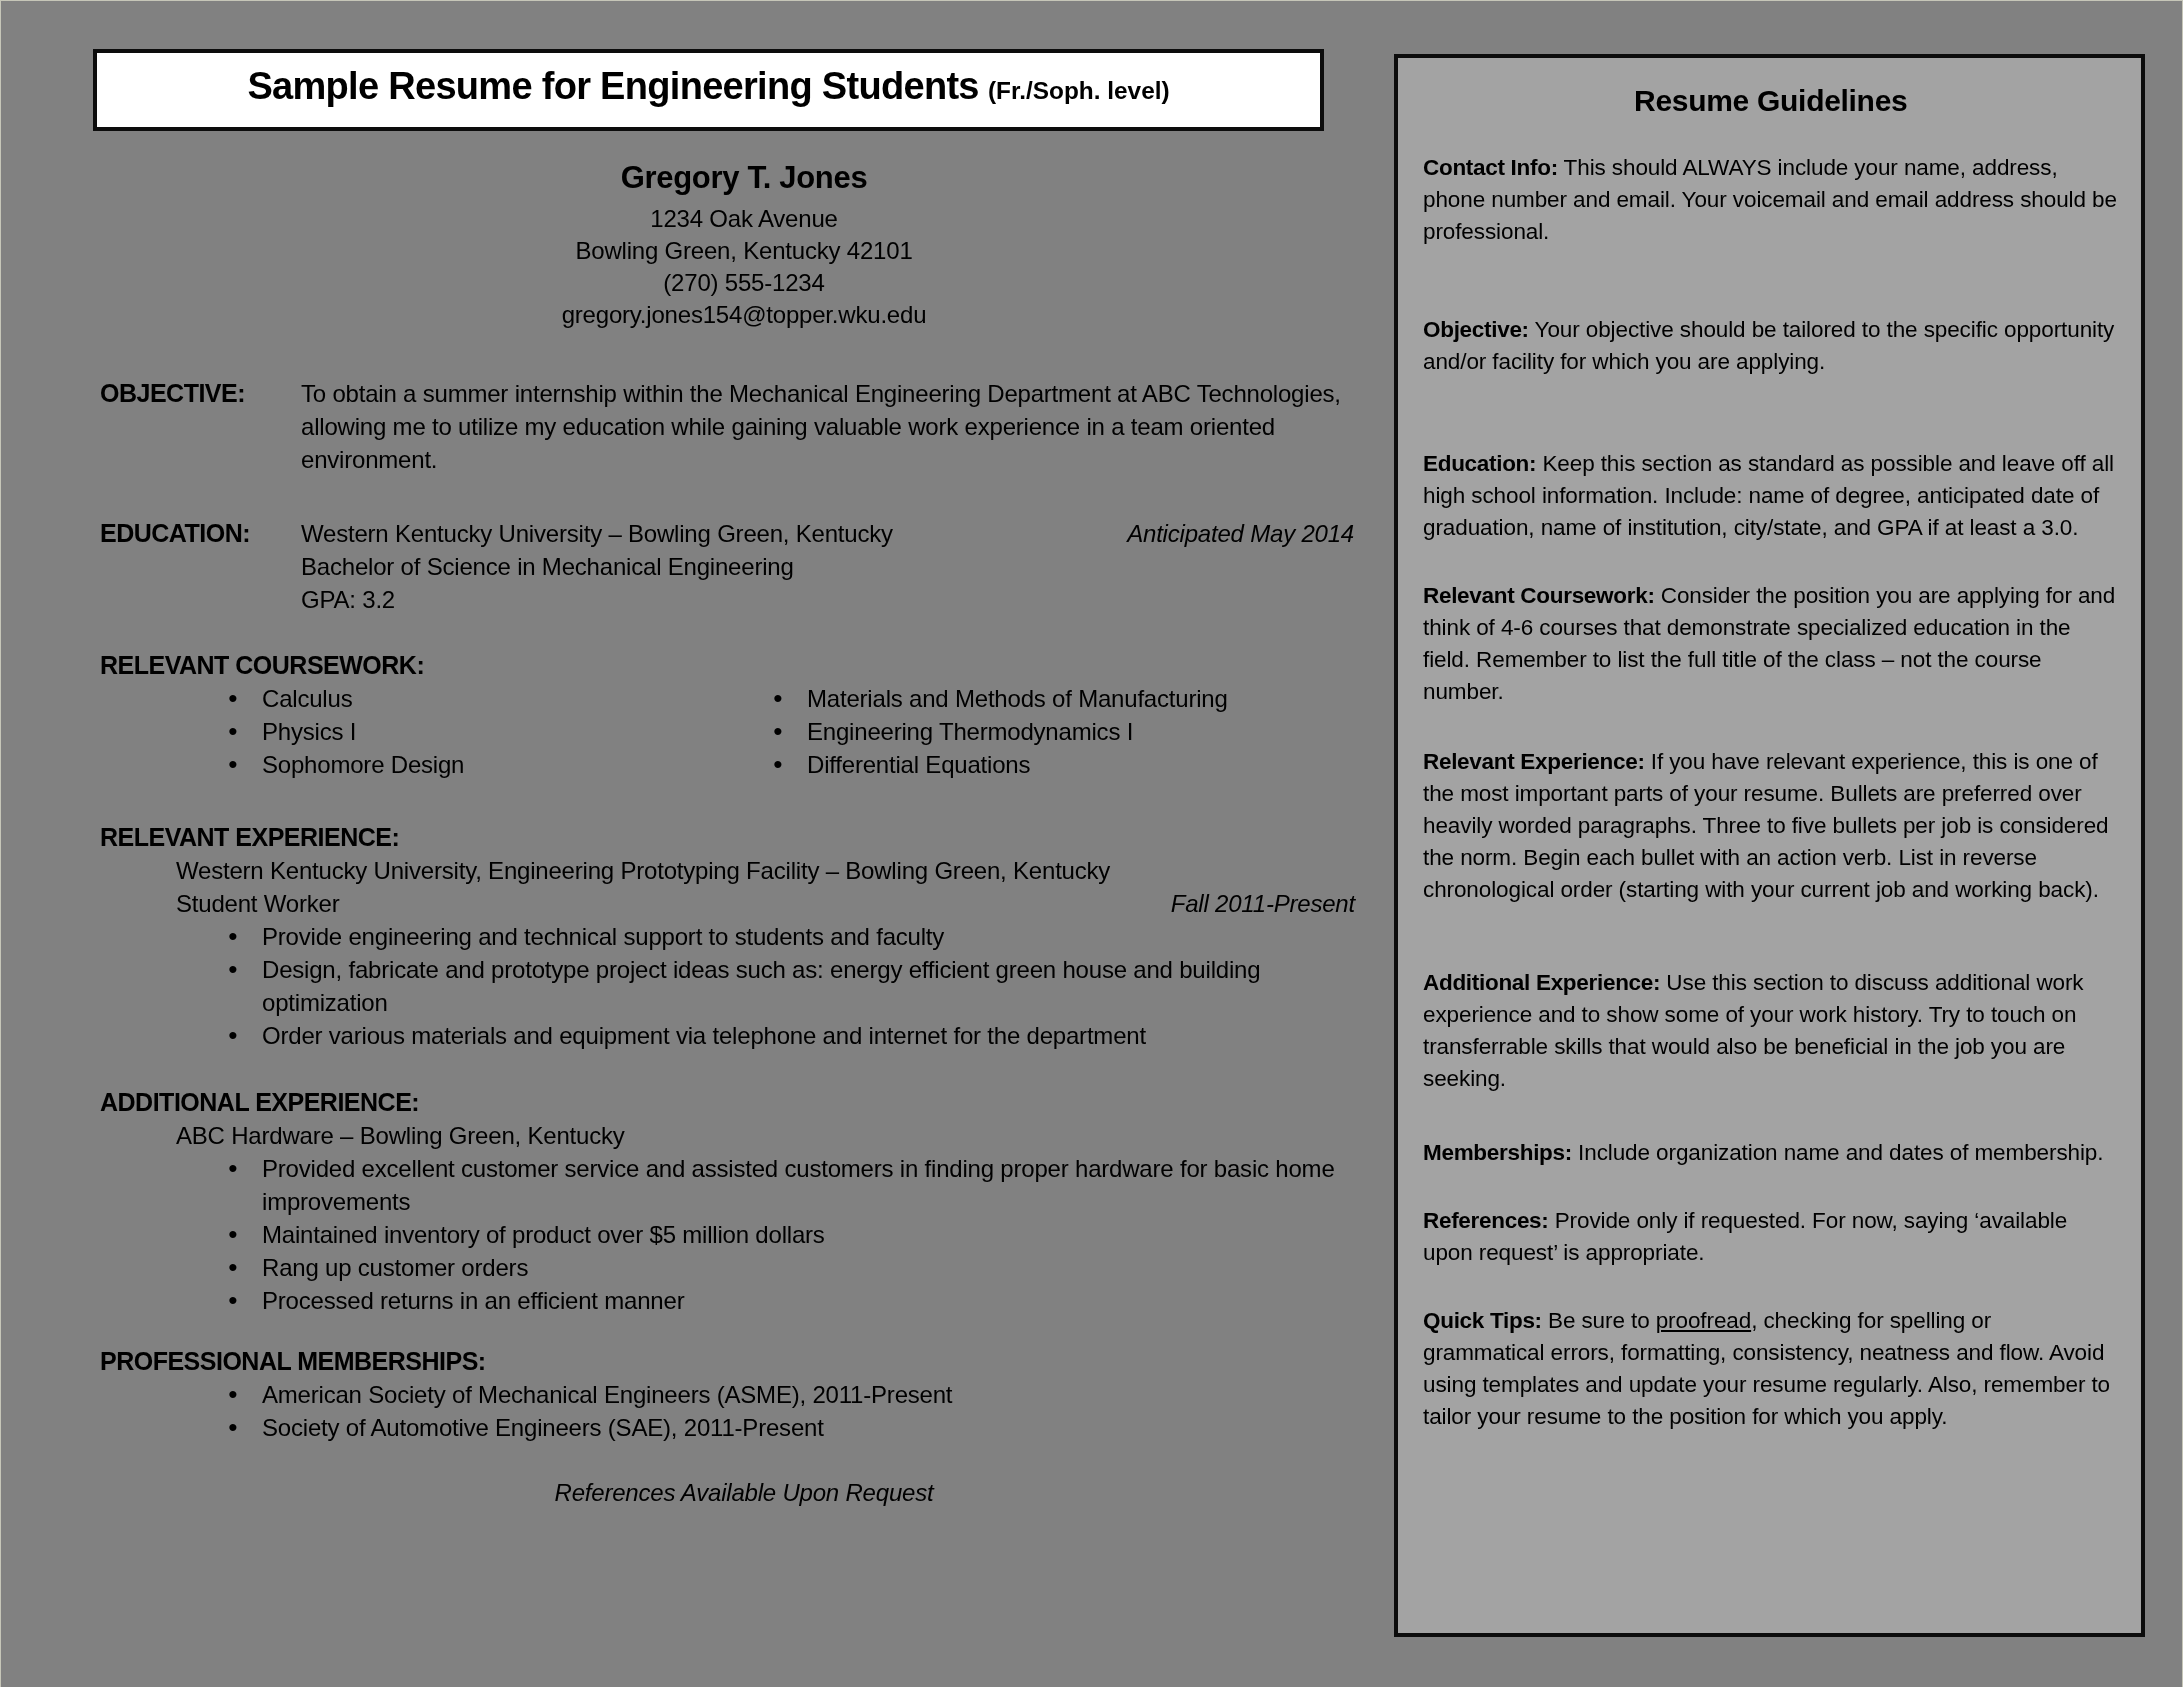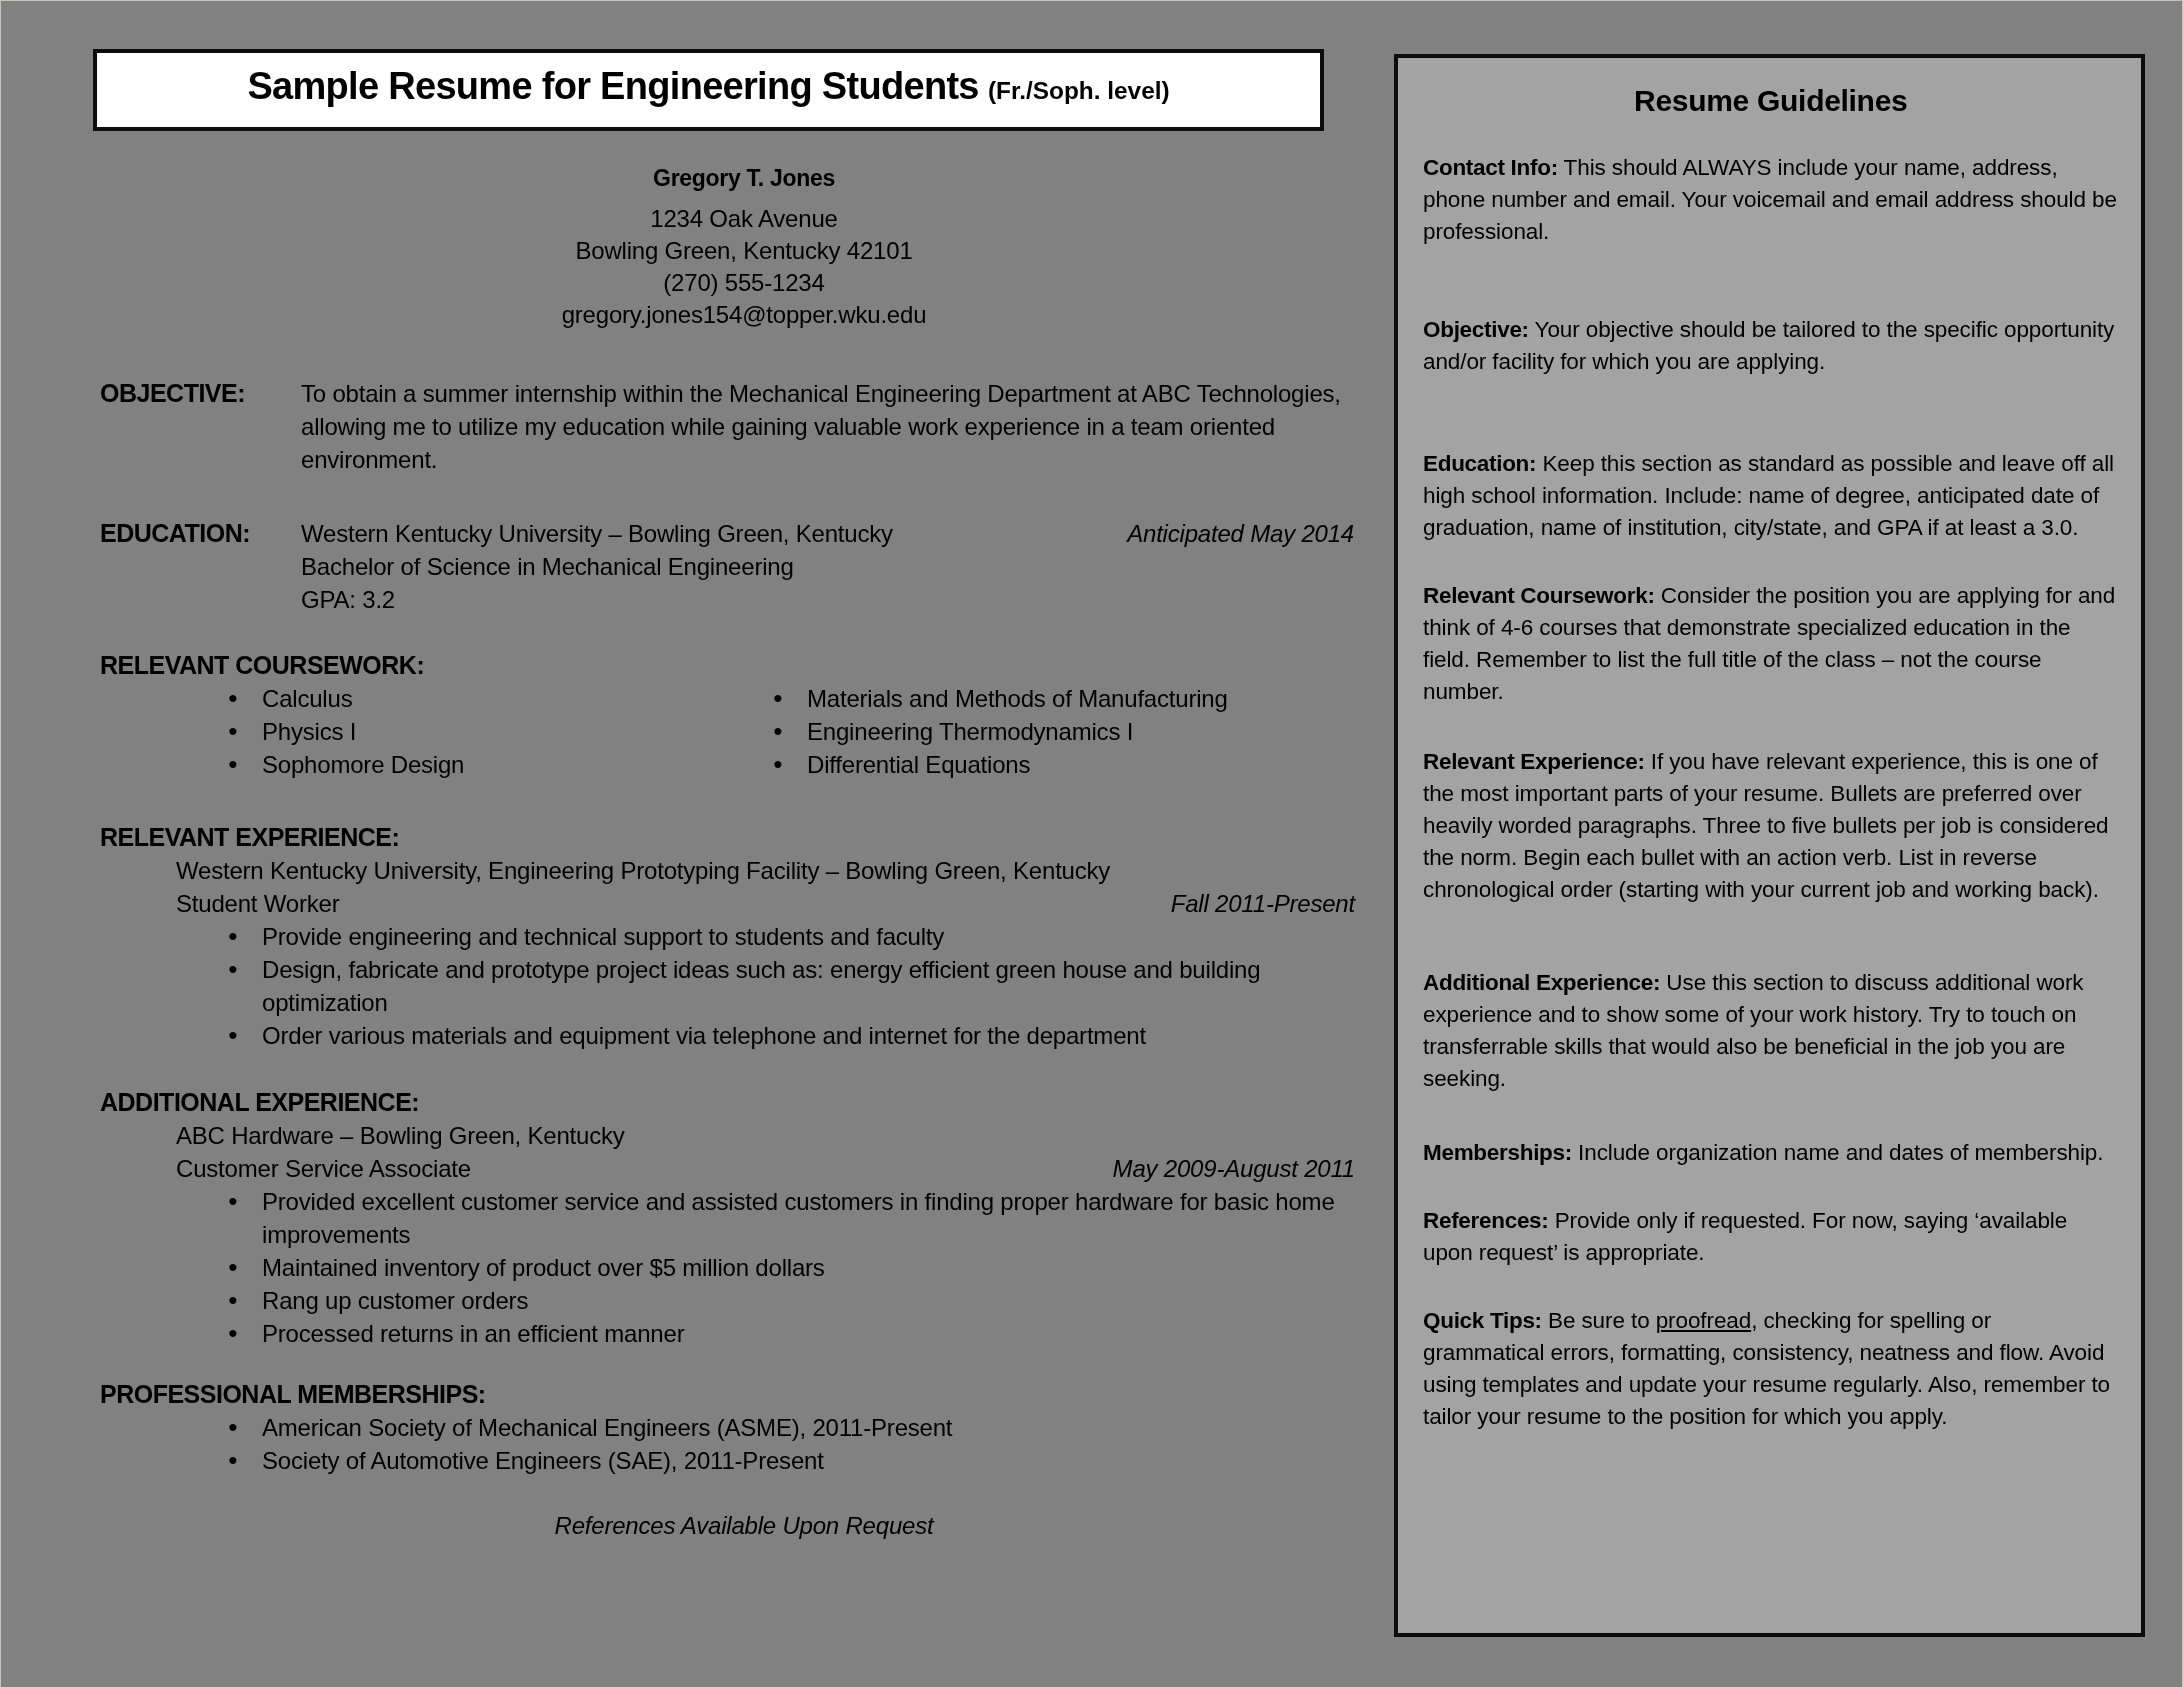--- a/index.html
+++ b/index.html
@@ -27,21 +27,21 @@
   }
   .title-main{font-size:38px;font-weight:bold;letter-spacing:-0.7px;}
   .title-sub{font-size:24.4px;font-weight:bold;margin-left:9.2px;}
 
   
   .resume{
     position:absolute;left:99px;top:149px;width:1288px;
     font-size:24px;line-height:33px;letter-spacing:-0.2px;
   }
   .contact{text-align:center;}
-  .contact .name{font-size:23px;font-weight:bold;line-height:40px;margin-top:8px;margin-bottom:5.3px;letter-spacing:-0.3px;}
+  .contact .name{font-size:31px;font-weight:bold;line-height:40px;margin-top:8px;margin-bottom:5.3px;letter-spacing:-0.3px;}
   .contact .addr{line-height:32px;}
 
   .sec-header{font-weight:bold;font-size:25px;letter-spacing:-0.5px;line-height:33px;}
   .label-col{width:201px;flex:none;}
   .date{font-style:italic;}
 
   .obj{display:flex;margin-top:46px;}
   .obj-text{width:1086px;}
 
   .edu{display:flex;margin-top:41px;}
@@ -154,24 +154,20 @@
       <ul>
         <li>Provide engineering and technical support to students and faculty</li>
         <li>Design, fabricate and prototype project ideas such as: energy efficient green house and building optimization</li>
         <li>Order various materials and equipment via telephone and internet for the department</li>
       </ul>
     </div>
 
     <div class="job addl">
       <div class="sec-header">ADDITIONAL EXPERIENCE:</div>
       <div class="job-org">ABC Hardware – Bowling Green, Kentucky</div>
-      <div class="job-role-row">
-        <span>Customer Service Associate</span>
-        <span class="date">May 2009-August 2011</span>
-      </div>
       <ul>
         <li>Provided excellent customer service and assisted customers in finding proper hardware for basic home improvements</li>
         <li>Maintained inventory of product over $5 million dollars</li>
         <li>Rang up customer orders</li>
         <li>Processed returns in an efficient manner</li>
       </ul>
     </div>
 
     <div class="memberships">
       <div class="sec-header">PROFESSIONAL MEMBERSHIPS:</div>

